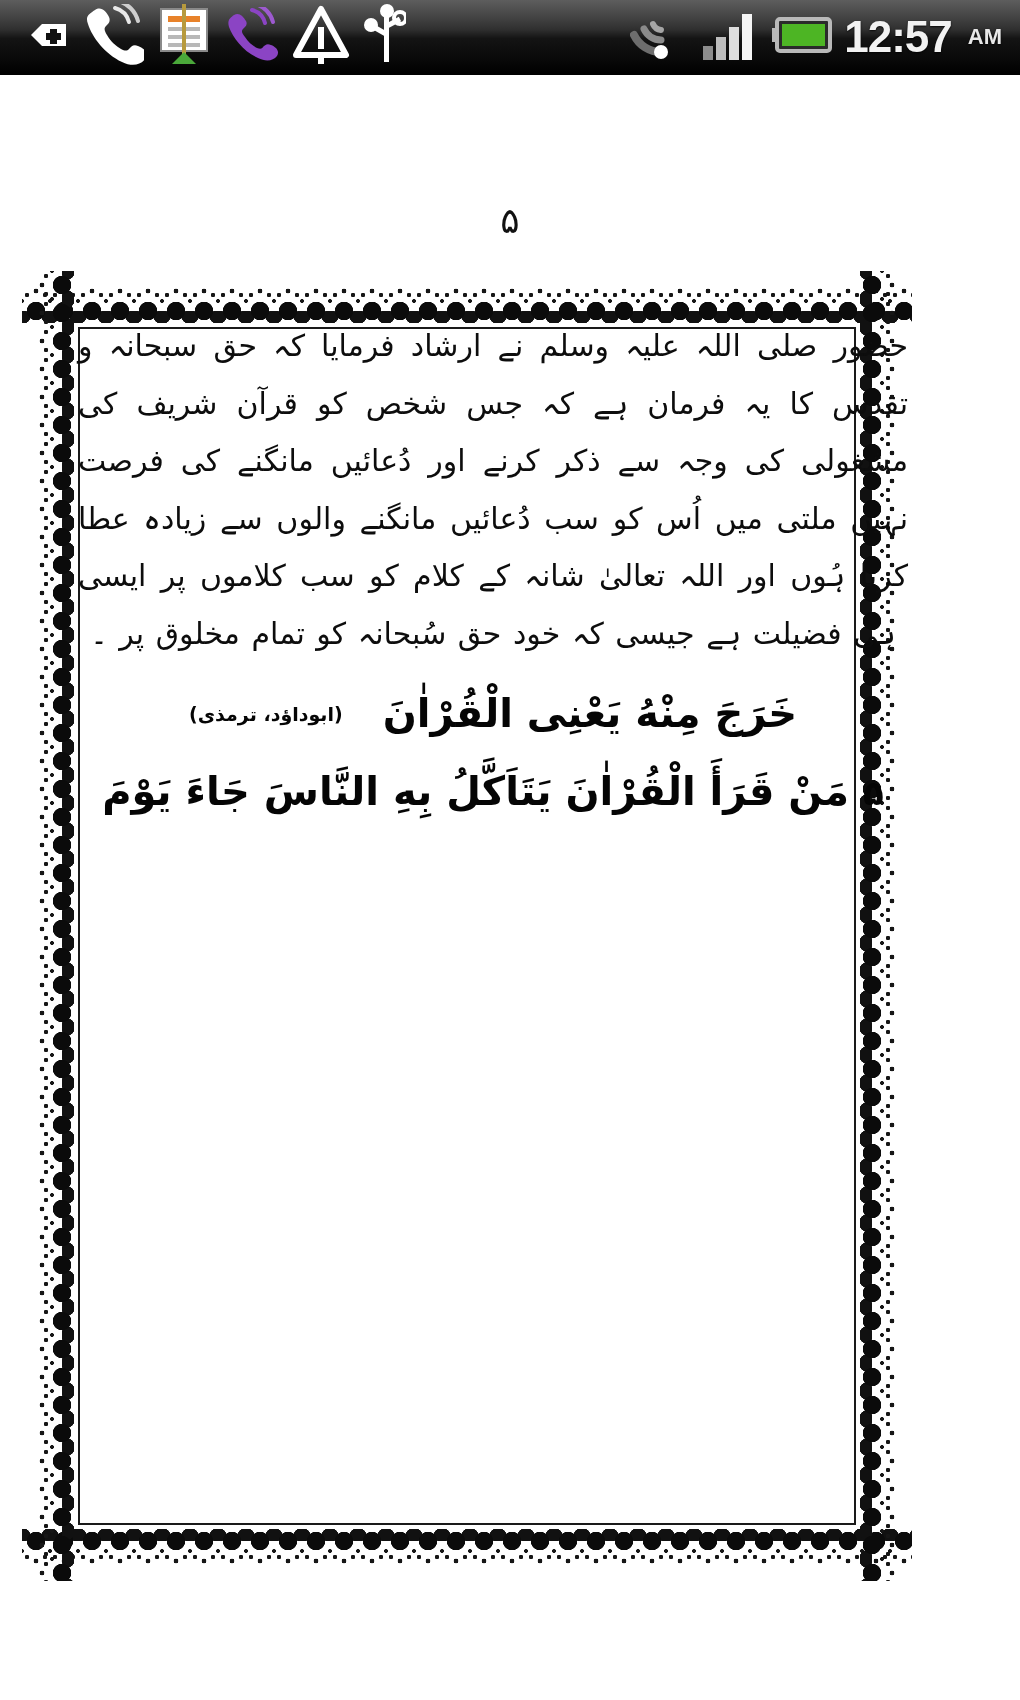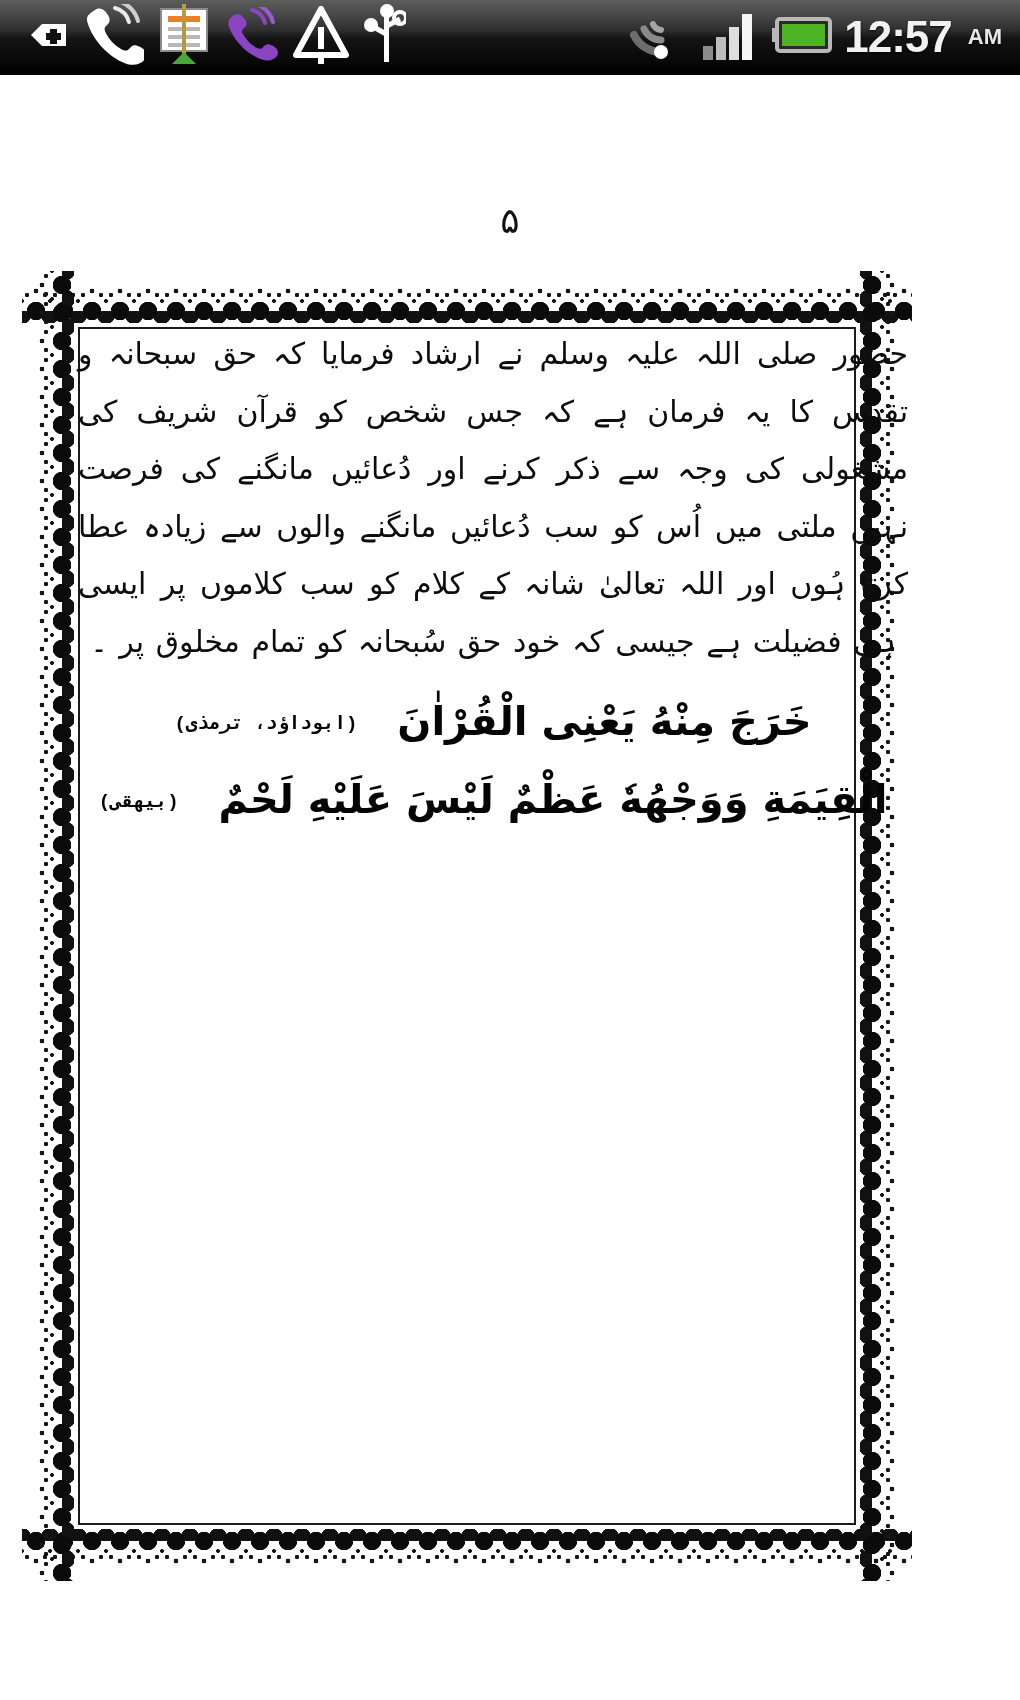--- a/index.html
+++ b/index.html
@@ -109,21 +109,21 @@
   #frame-inner {
     position: absolute;
     left: 56px; top: 56px; right: 56px; bottom: 56px;
     background: #fff;
     border: 2px solid #1a1a1a;
   }
 
   
   #content {
     position: absolute;
-    left: 78px; top: 250px;
+    left: 78px; top: 242px;
     width: 830px; height: 1200px;
     direction: rtl;
     text-align: right;
   }
 
   .blk { margin: 0; }
 
   .urdu {
     font-family: "DejaVu Sans", sans-serif;
     color: #0d0d0d;
@@ -146,21 +146,20 @@
     text-align: center;
     font-weight: 700;
     letter-spacing: 0px;
     margin: 14px 0 4px 0;
   }
   .arabic .marker { font-size: 34px; }
   .cite-inline {
     font-size: 19px;
     margin-right: 26px;
     vertical-align: 6px;
-    font-family: Liberation Mono, monospace;
   }
   .urdu-trans {
     font-family: "DejaVu Sans", sans-serif;
     color: #0d0d0d;
     font-size: 29px;
     line-height: 1.95;
     direction: rtl;
     text-align: justify;
     text-align-last: center;
     margin-top: 8px;
@@ -278,20 +277,20 @@
 
     <p class="blk urdu urdu-p1">حضور صلی اللہ علیہ وسلم نے ارشاد فرمایا کہ حق سبحانہ و تقدس کا یہ فرمان ہے کہ جس شخص کو قرآن شریف کی مشغولی کی وجہ سے ذکر کرنے اور دُعائیں مانگنے کی فرصت نہیں ملتی میں اُس کو سب دُعائیں مانگنے والوں سے زیادہ عطا کرتا ہُوں اور اللہ تعالیٰ شانہ کے کلام کو سب کلاموں پر ایسی ہی فضیلت ہے جیسی کہ خود حق سُبحانہ کو تمام مخلوق پر ۔</p>
 
 
     <p class="blk arabic">
       <span>خَرَجَ مِنْهُ يَعْنِى الْقُرْاٰنَ</span>
       <span class="cite-inline">(ابوداؤد، ترمذی)</span>
     </p>
 
 
-
     <p class="blk arabic">
-      <span>الْقِيَمَةِ وَوَجْهُهٗ عَظْمٌ لَيْسَ عَلَيْهِ لَحْمٌ</span>
-      <span class="cite-inline">(بیهقی)</span>
+      <span class="marker">۵</span>
+      <span>مَنْ قَرَأَ الْقُرْاٰنَ يَتَاَكَّلُ بِهِ النَّاسَ جَاءَ يَوْمَ</span>
     </p>
 
+
   </div>
 </div>
 
 </body></html>

